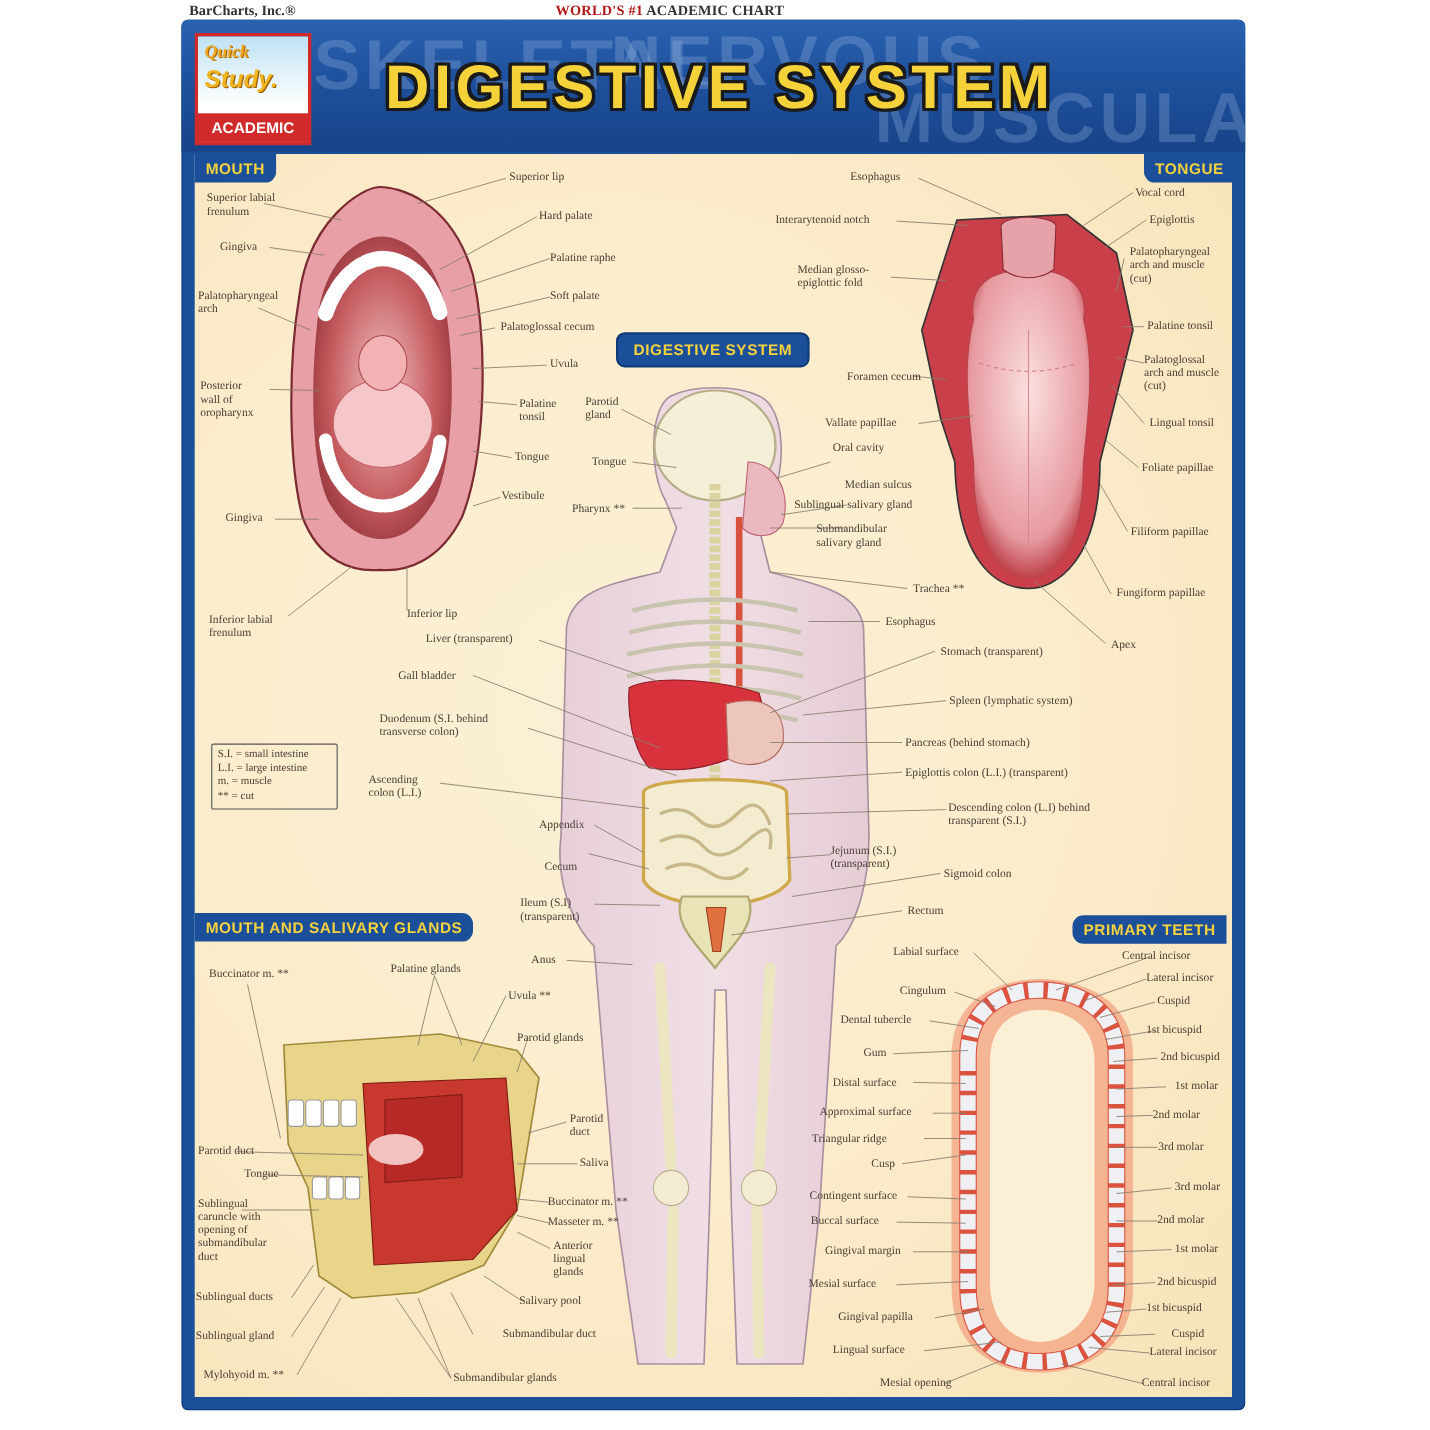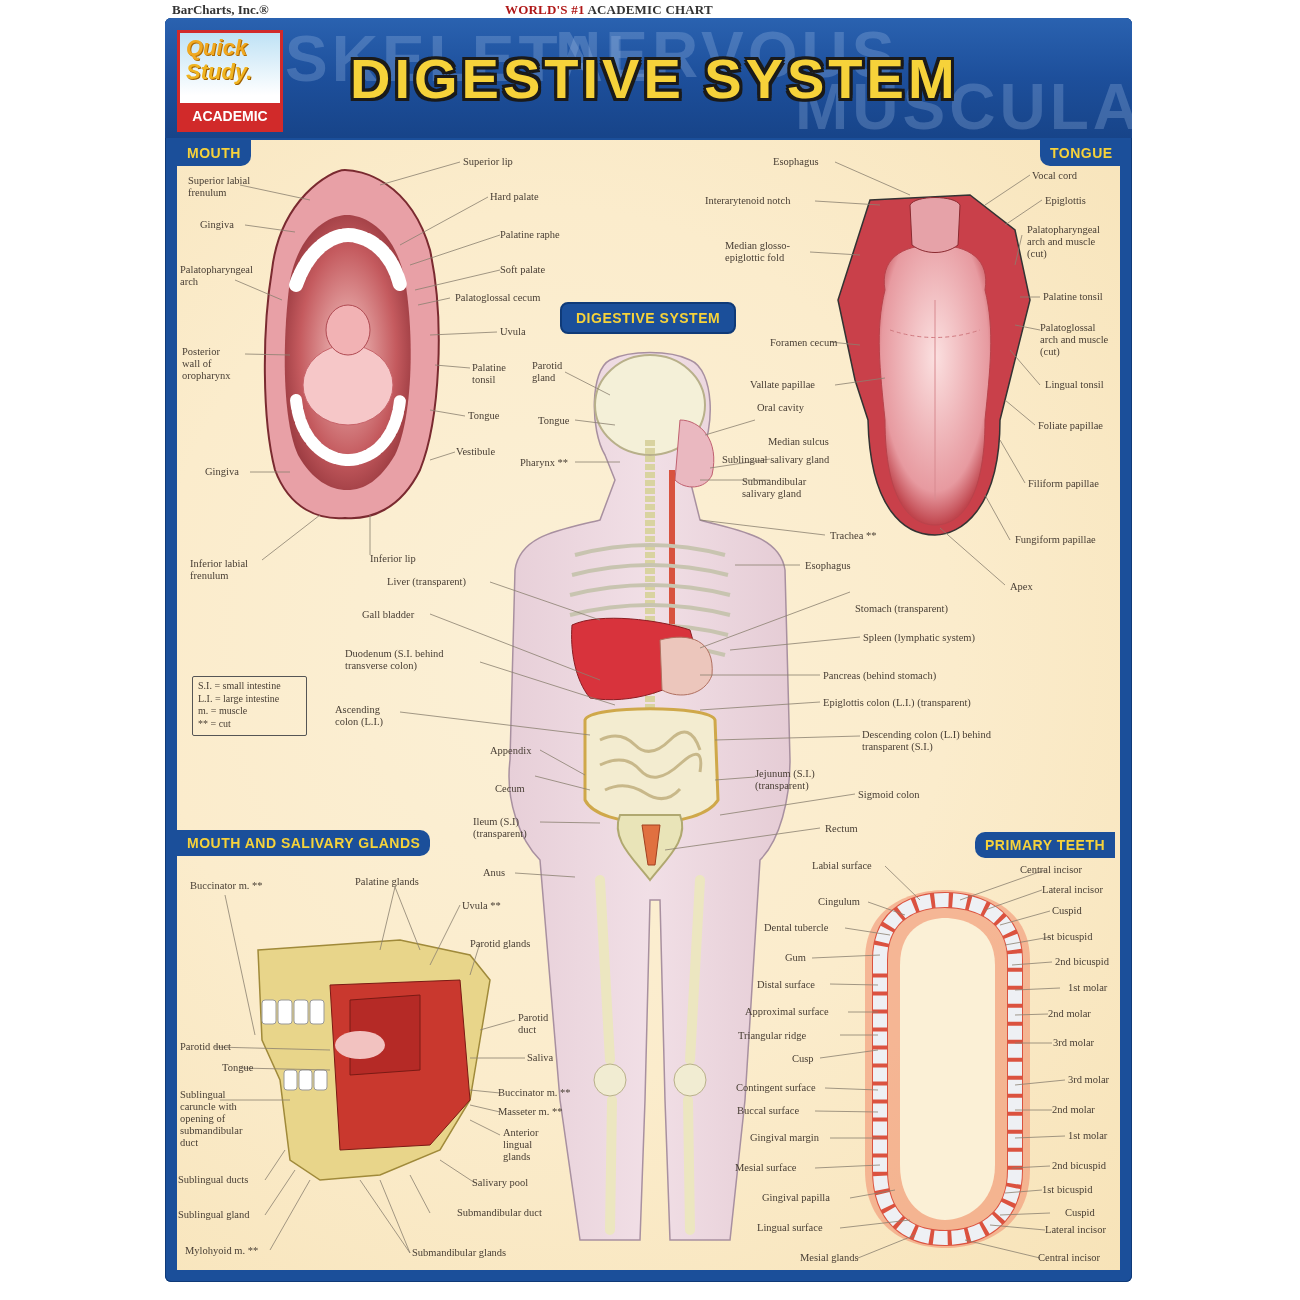--- a/index.html
+++ b/index.html
@@ -6,21 +6,21 @@
   body{width:1300px;height:1300px;position:relative;overflow:hidden;font-family:"Liberation Serif","DejaVu Serif",serif;}
   .topline{position:absolute;top:2px;font-size:13px;font-weight:bold;color:#333;}
   #publisher{left:172px;}
   #tagline{left:505px;color:#b01818;letter-spacing:0.2px;}
   #tagline .rest{color:#333;}
   #frame{position:absolute;left:165px;top:18px;width:967px;height:1264px;background:#1b4f9a;border-radius:6px;box-shadow:0 0 0 1px #0f3a78 inset;}
   #banner{position:absolute;left:0;top:0;width:967px;height:120px;border-radius:6px 6px 0 0;
      background:linear-gradient(180deg,#2a62b0 0%,#1d4f9b 50%,#174489 100%);overflow:hidden;}
   .ghost{position:absolute;font-family:"Liberation Sans",sans-serif;font-weight:bold;color:rgba(160,190,230,0.28);font-size:64px;letter-spacing:4px;white-space:nowrap;}
   #logo{position:absolute;left:12px;top:12px;width:100px;height:96px;border:3px solid #d12a2a;background:linear-gradient(180deg,#bfe2f5 0%,#ffffff 65%,#ffffff 70%);}
-  #logo .q{position:absolute;left:6px;top:4px;font-family:Liberation Sans, sans-serif;font-weight:bold;font-style:italic;font-size:22px;color:#f0a820;line-height:22px;text-shadow:1px 1px 0 #b06a00;}
+  #logo .q{position:absolute;left:6px;top:4px;font-family:Liberation Serif, serif;font-weight:bold;font-style:italic;font-size:16px;color:#f0a820;line-height:22px;text-shadow:1px 1px 0 #b06a00;}
   #logo .s{position:absolute;left:6px;top:28px;font-family:"Liberation Sans",sans-serif;font-weight:bold;font-style:italic;font-size:22px;color:#f0b420;line-height:22px;text-shadow:1px 1px 0 #a06000;}
   #logo .a{position:absolute;left:0;bottom:0;width:100%;height:26px;background:#d12a2a;color:#fff;font-family:"Liberation Sans",sans-serif;font-weight:bold;font-size:14px;text-align:center;line-height:26px;}
   #title{position:absolute;left:185px;top:28px;font-family:"Liberation Sans",sans-serif;font-weight:bold;font-size:56px;letter-spacing:4px;color:#f6d23a;
      text-shadow:-3px -3px 0 #1a1a1a,3px -3px 0 #1a1a1a,-3px 3px 0 #1a1a1a,3px 3px 0 #1a1a1a,0 3px 0 #1a1a1a,3px 0 0 #1a1a1a,0 -3px 0 #1a1a1a,-3px 0 0 #1a1a1a;}
   #panel{position:absolute;left:12px;top:122px;width:943px;height:1130px;
      background:radial-gradient(ellipse at 40% 45%,#fbf0d6 0%,#fbeccc 50%,#f7e3b8 100%);}
   .badge{position:absolute;background:#1b4f9a;color:#f6d23a;font-family:"Liberation Sans",sans-serif;font-weight:bold;font-size:14px;letter-spacing:0.5px;padding:5px 10px;border-radius:0 0 10px 0;white-space:nowrap;}
   .badge.right{border-radius:0 0 0 10px;}
   .badge.center{border-radius:8px;padding:6px 14px;border:2px solid #0f3a78;}
   .lbl{position:absolute;font-size:10.5px;line-height:12px;color:#4a4036;white-space:nowrap;}
@@ -309,21 +309,21 @@
 <div class="lbl" style="left:538px;top:415px;">Tongue</div>
 <div class="lbl" style="left:520px;top:457px;">Pharynx **</div>
 <div class="lbl" style="left:757px;top:402px;">Oral cavity</div>
 <div class="lbl" style="left:768px;top:436px;">Median sulcus</div>
 <div class="lbl" style="left:722px;top:454px;">Sublingual salivary gland</div>
 <div class="lbl wrap" style="left:742px;top:476px;">Submandibular
 salivary gland</div>
 <div class="lbl" style="left:830px;top:530px;">Trachea **</div>
 <div class="lbl" style="left:805px;top:560px;">Esophagus</div>
 <div class="lbl" style="left:387px;top:576px;">Liver (transparent)</div>
-<div class="lbl" style="left:855px;top:587px;margin-top:16px;">Stomach (transparent)</div>
+<div class="lbl" style="left:855px;top:587px;">Stomach (transparent)</div>
 <div class="lbl" style="left:362px;top:609px;">Gall bladder</div>
 <div class="lbl" style="left:863px;top:632px;">Spleen (lymphatic system)</div>
 <div class="lbl wrap" style="left:345px;top:648px;">Duodenum (S.I. behind
 transverse colon)</div>
 <div class="lbl" style="left:823px;top:670px;">Pancreas (behind stomach)</div>
 <div class="lbl" style="left:823px;top:697px;">Epiglottis colon (L.I.) (transparent)</div>
 <div class="lbl wrap" style="left:335px;top:704px;">Ascending
 colon (L.I.)</div>
 <div class="lbl wrap" style="left:862px;top:729px;">Descending colon (L.I) behind
 transparent (S.I.)</div>
@@ -377,21 +377,21 @@
 <div class="lbl" style="left:757px;top:979px;">Distal surface</div>
 <div class="lbl" style="left:745px;top:1006px;">Approximal surface</div>
 <div class="lbl" style="left:738px;top:1030px;">Triangular ridge</div>
 <div class="lbl" style="left:792px;top:1053px;">Cusp</div>
 <div class="lbl" style="left:736px;top:1082px;">Contingent surface</div>
 <div class="lbl" style="left:737px;top:1105px;">Buccal surface</div>
 <div class="lbl" style="left:750px;top:1132px;">Gingival margin</div>
 <div class="lbl" style="left:735px;top:1162px;">Mesial surface</div>
 <div class="lbl" style="left:762px;top:1192px;">Gingival papilla</div>
 <div class="lbl" style="left:757px;top:1222px;">Lingual surface</div>
-<div class="lbl" style="left:800px;top:1252px;">Mesial glands</div>
+<div class="lbl" style="left:800px;top:1252px;">Mesial opening</div>
 
 <div class="lbl" style="left:1020px;top:864px;">Central incisor</div>
 <div class="lbl" style="left:1042px;top:884px;">Lateral incisor</div>
 <div class="lbl" style="left:1052px;top:905px;">Cuspid</div>
 <div class="lbl" style="left:1042px;top:931px;">1st bicuspid</div>
 <div class="lbl" style="left:1055px;top:956px;">2nd bicuspid</div>
 <div class="lbl" style="left:1068px;top:982px;">1st molar</div>
 <div class="lbl" style="left:1048px;top:1008px;">2nd molar</div>
 <div class="lbl" style="left:1053px;top:1037px;">3rd molar</div>
 <div class="lbl" style="left:1068px;top:1074px;">3rd molar</div>

